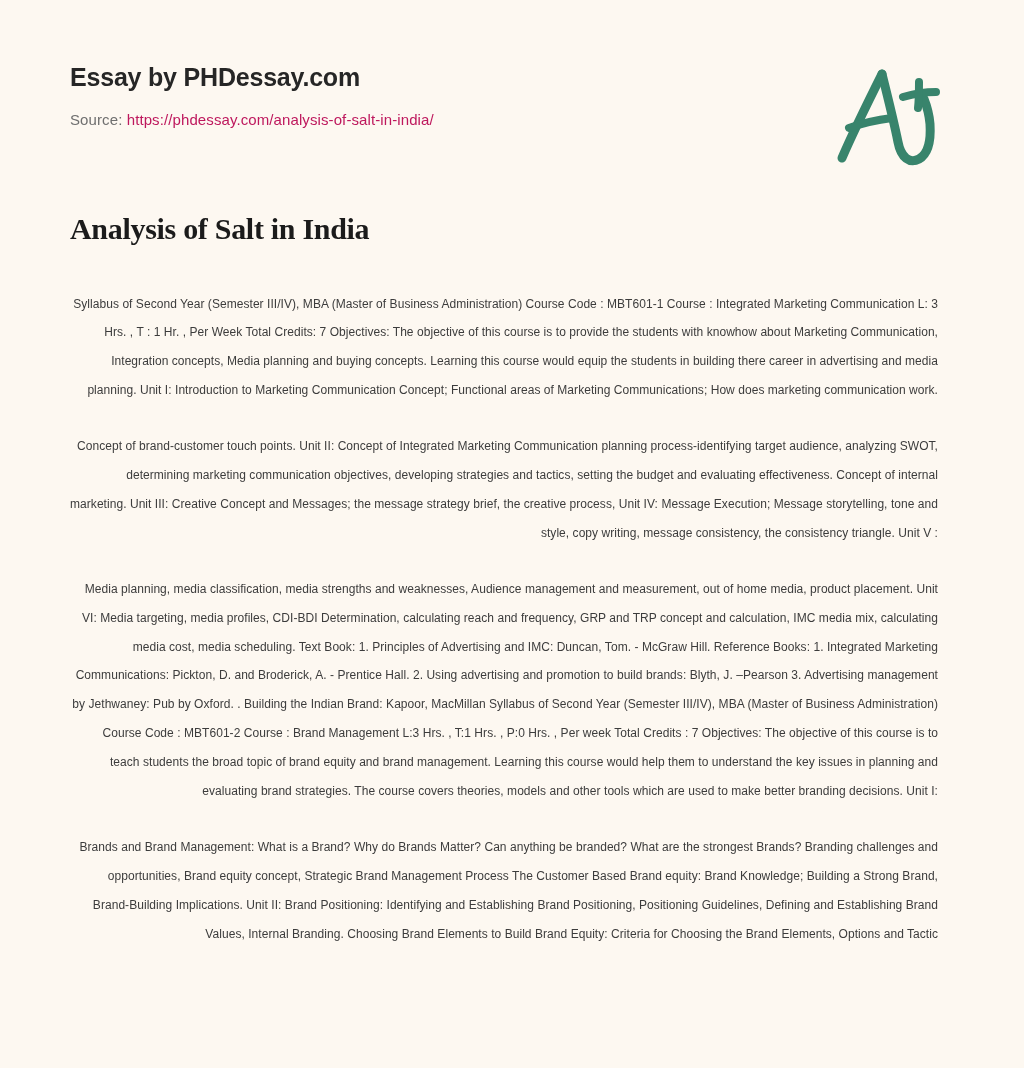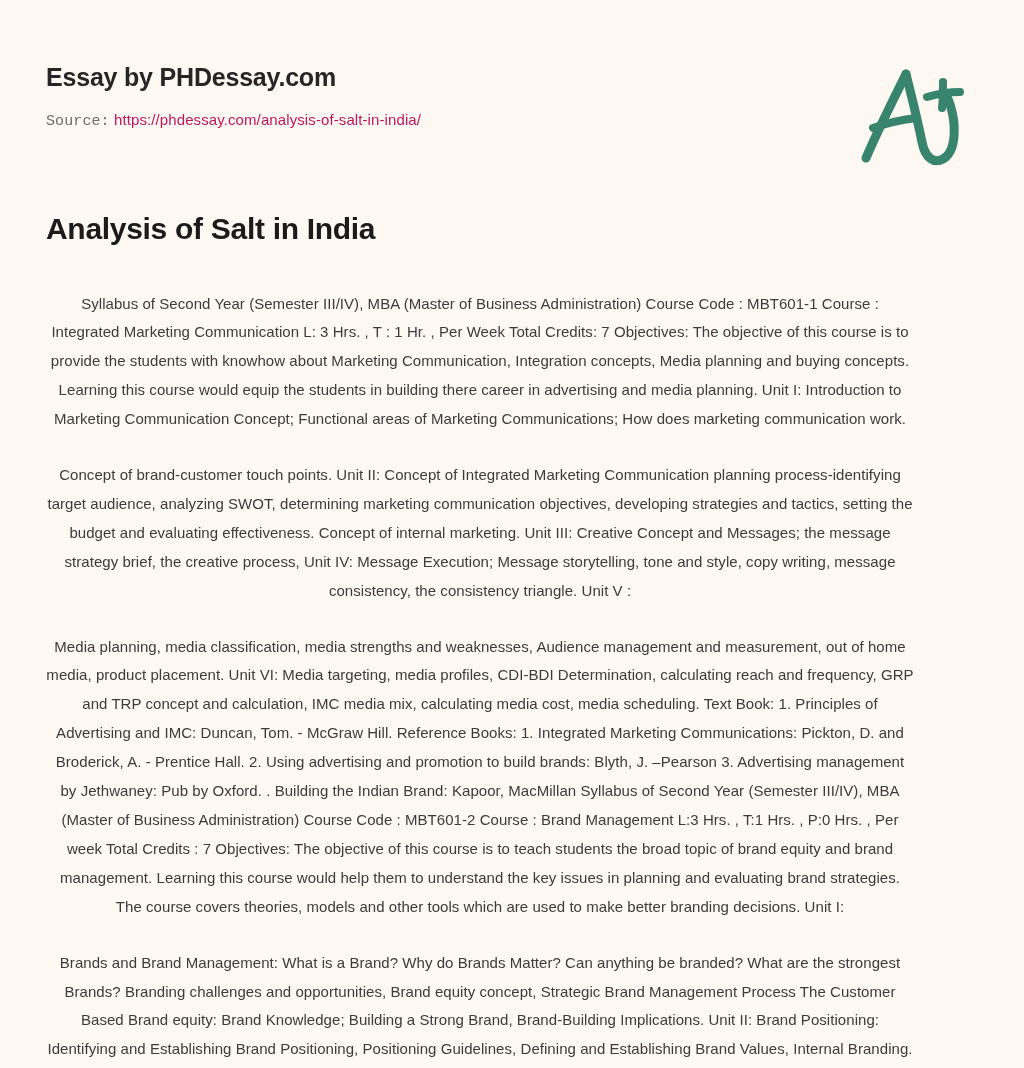--- a/index.html
+++ b/index.html
@@ -14,21 +14,21 @@
     font-family: "Liberation Sans", sans-serif;
     -webkit-font-smoothing: antialiased;
     overflow: hidden;
   }
 
   .page {
     position: relative;
     width: 1024px;
     height: 876px;
     box-sizing: border-box;
-    padding: 0 46px;
+    padding: 0 70px;
   }
 
   
   .header {
     position: relative;
     padding-top: 62px;
     height: 128px;
     box-sizing: border-box;
   }
 
@@ -44,21 +44,20 @@
   .source-line {
     margin-top: 18px;
     font-size: 15px;
     line-height: 1.3;
     color: #6f6f6f;
     letter-spacing: 0.1px;
   }
 
   .source-label {
     color: #6f6f6f;
-    font-family: Liberation Mono, monospace;
   }
 
   .source-url {
     color: #be185d;
     text-decoration: none;
   }
 
   
   .logo {
     position: absolute;
@@ -75,34 +74,35 @@
 
   
   .doc-title {
     margin: 0;
     padding-top: 82px;
     font-size: 30px;
     font-weight: 700;
     line-height: 1.25;
     color: #1b1b1b;
     letter-spacing: -0.3px;
+    font-family: Liberation Serif, serif;
   }
 
   
   .article {
     padding-top: 42px;
   }
 
   .article p {
     margin: 0 0 27px 0;
-    font-size: 15px;
+    font-size: 12px;
     line-height: 28.9px;
     color: #3c3c3c;
     letter-spacing: 0.05px;
-    text-align: center;
+    text-align: right;
     max-width: 868px;
   }
 
   .article p:last-child {
     margin-bottom: 0;
   }
 </style>
 </head>
 <body>
 

